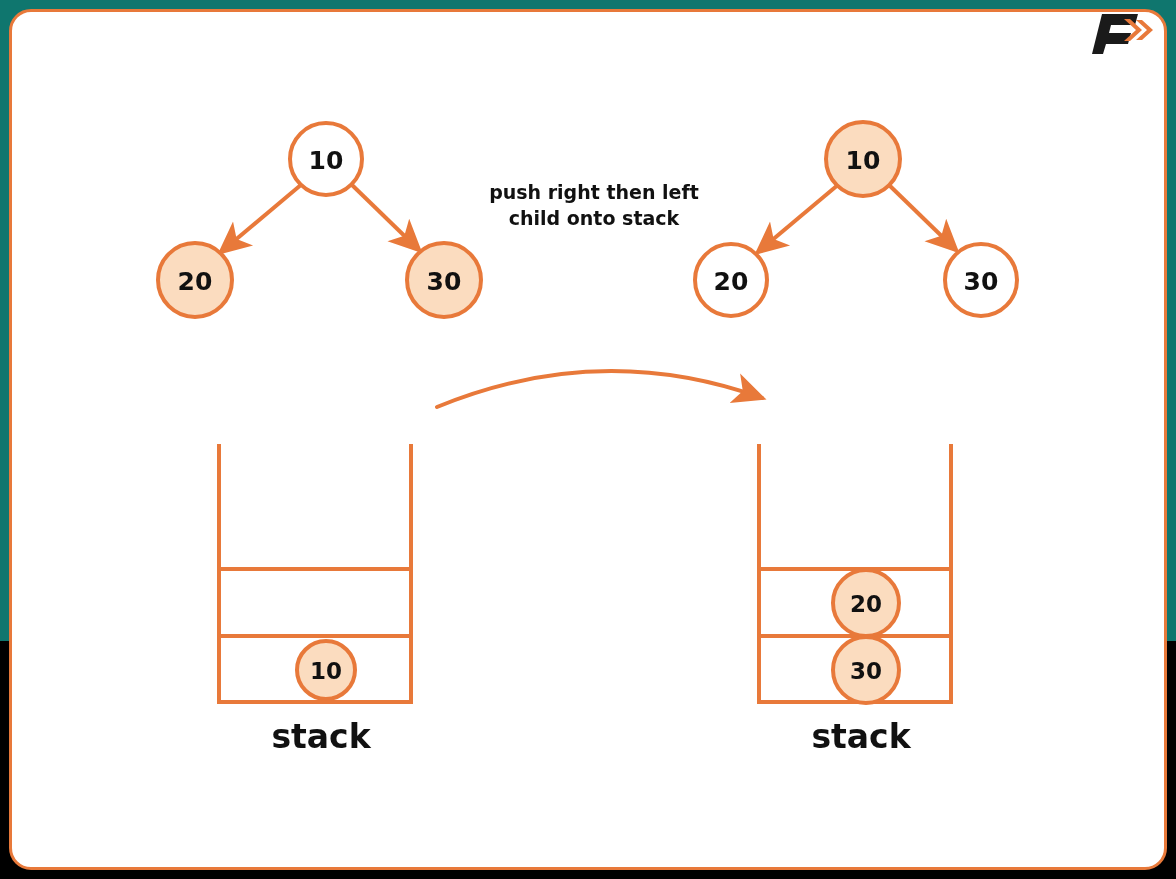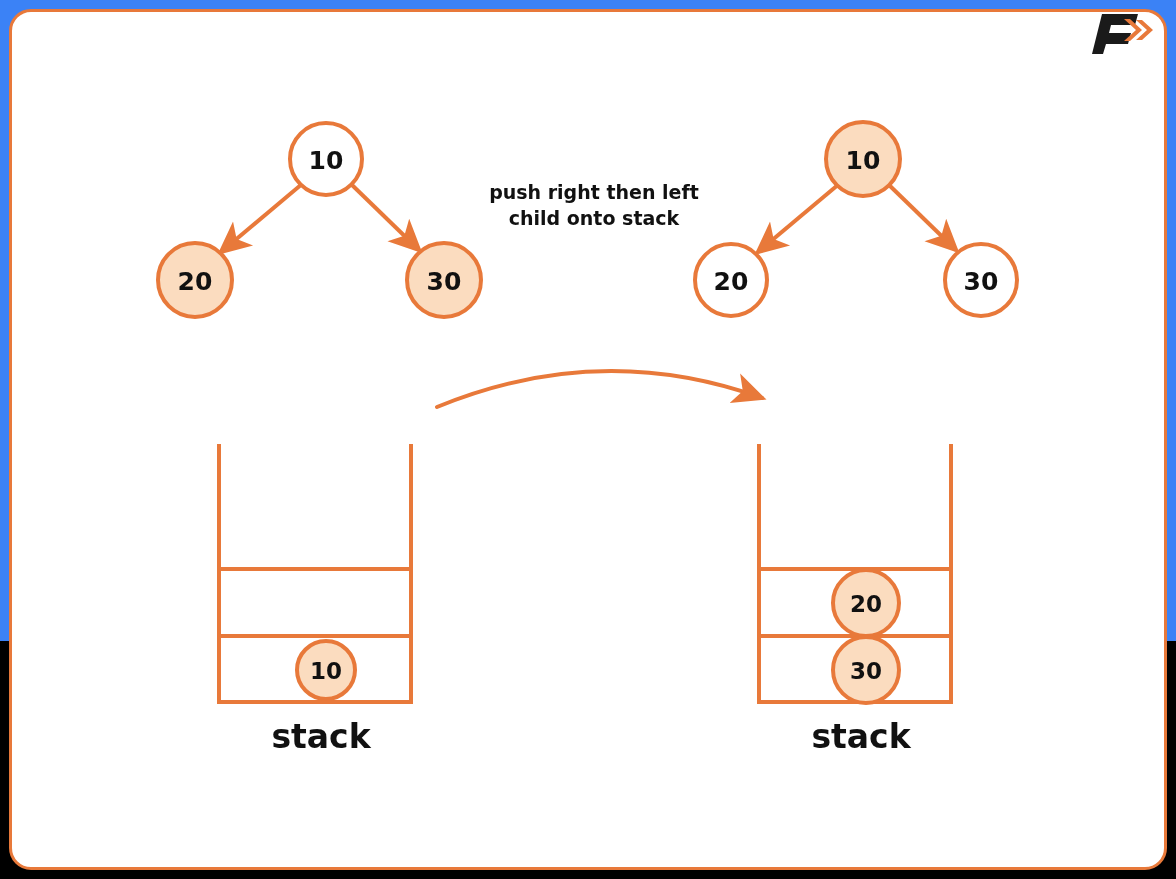--- a/index.html
+++ b/index.html
@@ -10,21 +10,21 @@
   body {
     width: 1176px;
     height: 879px;
     font-family: "DejaVu Sans", "Liberation Sans", sans-serif;
     overflow: hidden;
   }
   #canvas {
     position: relative;
     width: 1176px;
     height: 641px;
-    background: #3b82f6;
+    background: #0f766e;
   }
   #frame {
     position: absolute;
     left: 9px;
     top: 9px;
     width: 1158px;
     height: 861px;
     box-sizing: border-box;
     background: #ffffff;
     border: 3px solid #e8793a;

